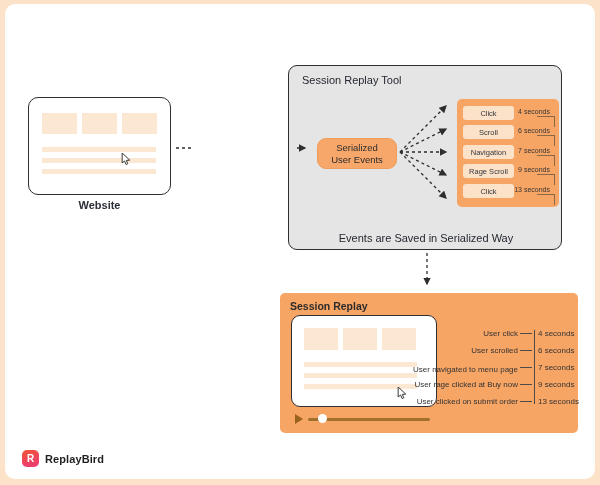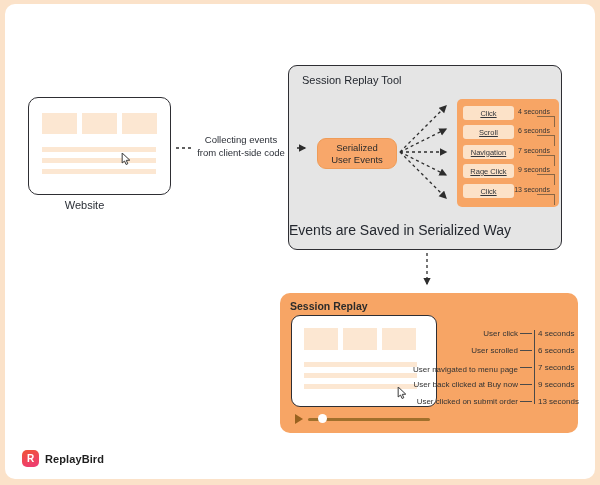--- a/index.html
+++ b/index.html
@@ -19,47 +19,47 @@
 
   
   .page-title { left:21px; top:8px; font-size:17px; font-weight:500; color:#1D2330; letter-spacing:.2px; }
 
   
   .website-box { left:23px; top:93px; width:143px; height:98px; background:#fff;
     border:1.5px solid #2E2E33; border-radius:10px; }
   .mock-blocks { position:absolute; left:13px; top:15px; display:flex; gap:5px; }
   .mock-block { width:35px; height:21px; background:#FCE7D2; }
   .mock-bar { position:absolute; left:13px; width:114px; height:5px; background:#FCE7D2; }
-  .website-label { left:8px; top:195px; width:143px; text-align:center; font-size:11px; color:#2A2E36; }
+  .website-label { left:23px; top:195px; width:143px; text-align:center; font-size:11px; color:#2A2E36;font-weight:bold; }
 
   
   .collect-text { left:183px; top:129px; width:106px; text-align:center; font-size:9.5px; line-height:13px; color:#2B2F37; }
 
   
   .tool-box { left:283px; top:61px; width:274px; height:185px; background:#e5e5e5;
     border:1.5px solid #2E2E33; border-radius:9px; }
   .tool-title { left:13px; top:8px; font-size:11px; color:#24282F; }
   .collected-box { left:28px; top:72px; width:80px; height:31px; background:#F8A76A;
     border:1px solid #EF9C58; border-radius:9px; display:flex; flex-direction:column;
     align-items:center; justify-content:center; font-size:9.5px; line-height:12px; color:#2C2C2C; }
   .events-panel { left:168px; top:33px; width:102px; height:108px; background:#F7A565; border-radius:5px; }
   .panel-btn { position:absolute; left:6px; width:51px; height:14px; background:#FCE2C8;
-    border-radius:3px; font-size:7.5px; color:#33363C; display:flex; align-items:center; justify-content:center;text-decoration:underline; }
+    border-radius:3px; font-size:7.5px; color:#33363C; display:flex; align-items:center; justify-content:center; }
   .panel-time { position:absolute; right:9px; font-size:7px; color:#343434; white-space:nowrap; }
   .tick { position:absolute; right:4px; width:18px; height:11px;
     border-top:1px solid rgba(110,88,62,.8); border-right:1px solid rgba(110,88,62,.8); }
   .p0 .panel-btn{top:7px}  .p0 .panel-time{top:9px}  .p0 .tick{top:17px}
   .p1 .panel-btn{top:26px} .p1 .panel-time{top:28px} .p1 .tick{top:36px}
   .p2 .panel-btn{top:46px} .p2 .panel-time{top:48px} .p2 .tick{top:56px}
   .p3 .panel-btn{top:65px} .p3 .panel-time{top:67px} .p3 .tick{top:75px}
   .p4 .panel-btn{top:85px} .p4 .panel-time{top:87px} .p4 .tick{top:95px}
-  .tool-caption { left:0; top:156px; width:274px; text-align:left; font-size:14px; color:#24282F; }
-
-  
-  .replay-box { left:275px; top:289px; width:298px; height:140px; background:#F7A565; border-radius:10px; }
+  .tool-caption { left:0; top:166px; width:274px; text-align:center; font-size:11px; color:#24282F; }
+
+  
+  .replay-box { left:275px; top:289px; width:298px; height:140px; background:#F7A565; border-radius:5px; }
   .replay-title { left:10px; top:7px; font-size:10.5px; font-weight:700; color:#2B2B2B; }
   .player-box { left:11px; top:22px; width:146px; height:92px; background:#fff;
     border:1.5px solid #2E2E33; border-radius:9px; }
   .player-box .mock-blocks { left:12px; top:12px; }
   .player-box .mock-block { width:34px; height:22px; }
   .player-box .mock-bar { left:12px; width:113px; }
   .play-icon { left:15px; top:121px; width:0; height:0;
     border-left:8px solid #99621F; border-top:5px solid transparent; border-bottom:5px solid transparent; }
   .track { left:28px; top:125px; width:122px; height:2.5px; background:#A1702C; border-radius:2px; }
   .knob { left:38px; top:121px; width:9px; height:9px; background:#fff; border-radius:50%; }
@@ -101,24 +101,20 @@
     </div>
     <div class="mock-bar" style="top:49px"></div>
     <div class="mock-bar" style="top:60px"></div>
     <div class="mock-bar" style="top:71px"></div>
     <svg class="cursor-svg" style="left:92px; top:55px" width="11" height="13" viewBox="0 0 10 12">
       <path d="M1 0 L1 9.2 L3.2 7.4 L4.6 10.6 L6.2 9.9 L4.8 6.8 L8 6.6 Z" fill="#fff" stroke="#333" stroke-width="0.9"></path>
     </svg>
   </div>
   <div class="abs website-label">Website</div>
 
-  <div class="abs collect-text">
-    <div>Collecting events</div>
-    <div>from client-side code</div>
-  </div>
 
   <div class="abs tool-box">
     <div class="abs tool-title">Session Replay Tool</div>
     <div class="abs collected-box">
       <div>Serialized</div>
       <div>User Events</div>
     </div>
     <div class="abs events-panel">
       <div class="p0">
         <div class="panel-btn">Click</div>
@@ -129,21 +125,21 @@
         <div class="panel-btn">Scroll</div>
         <div class="panel-time">6 seconds</div>
         <i class="tick"></i>
       </div>
       <div class="p2">
         <div class="panel-btn">Navigation</div>
         <div class="panel-time">7 seconds</div>
         <i class="tick"></i>
       </div>
       <div class="p3">
-        <div class="panel-btn">Rage Click</div>
+        <div class="panel-btn">Rage Scroll</div>
         <div class="panel-time">9 seconds</div>
         <i class="tick"></i>
       </div>
       <div class="p4">
         <div class="panel-btn">Click</div>
         <div class="panel-time">13 seconds</div>
         <i class="tick"></i>
       </div>
     </div>
     <div class="abs tool-caption">Events are Saved in Serialized Way</div>
@@ -178,21 +174,21 @@
       <div class="ev-label">User scrolled</div>
       <div class="ev-dash"></div>
       <div class="ev-time">6 seconds</div>
     </div>
     <div class="e2">
       <div class="ev-label">User navigated to menu page</div>
       <div class="ev-dash"></div>
       <div class="ev-time">7 seconds</div>
     </div>
     <div class="e3">
-      <div class="ev-label">User back clicked at Buy now</div>
+      <div class="ev-label">User rage clicked at Buy now</div>
       <div class="ev-dash"></div>
       <div class="ev-time">9 seconds</div>
     </div>
     <div class="e4">
       <div class="ev-label">User clicked on submit order</div>
       <div class="ev-dash"></div>
       <div class="ev-time">13 seconds</div>
     </div>
   </div>
 

